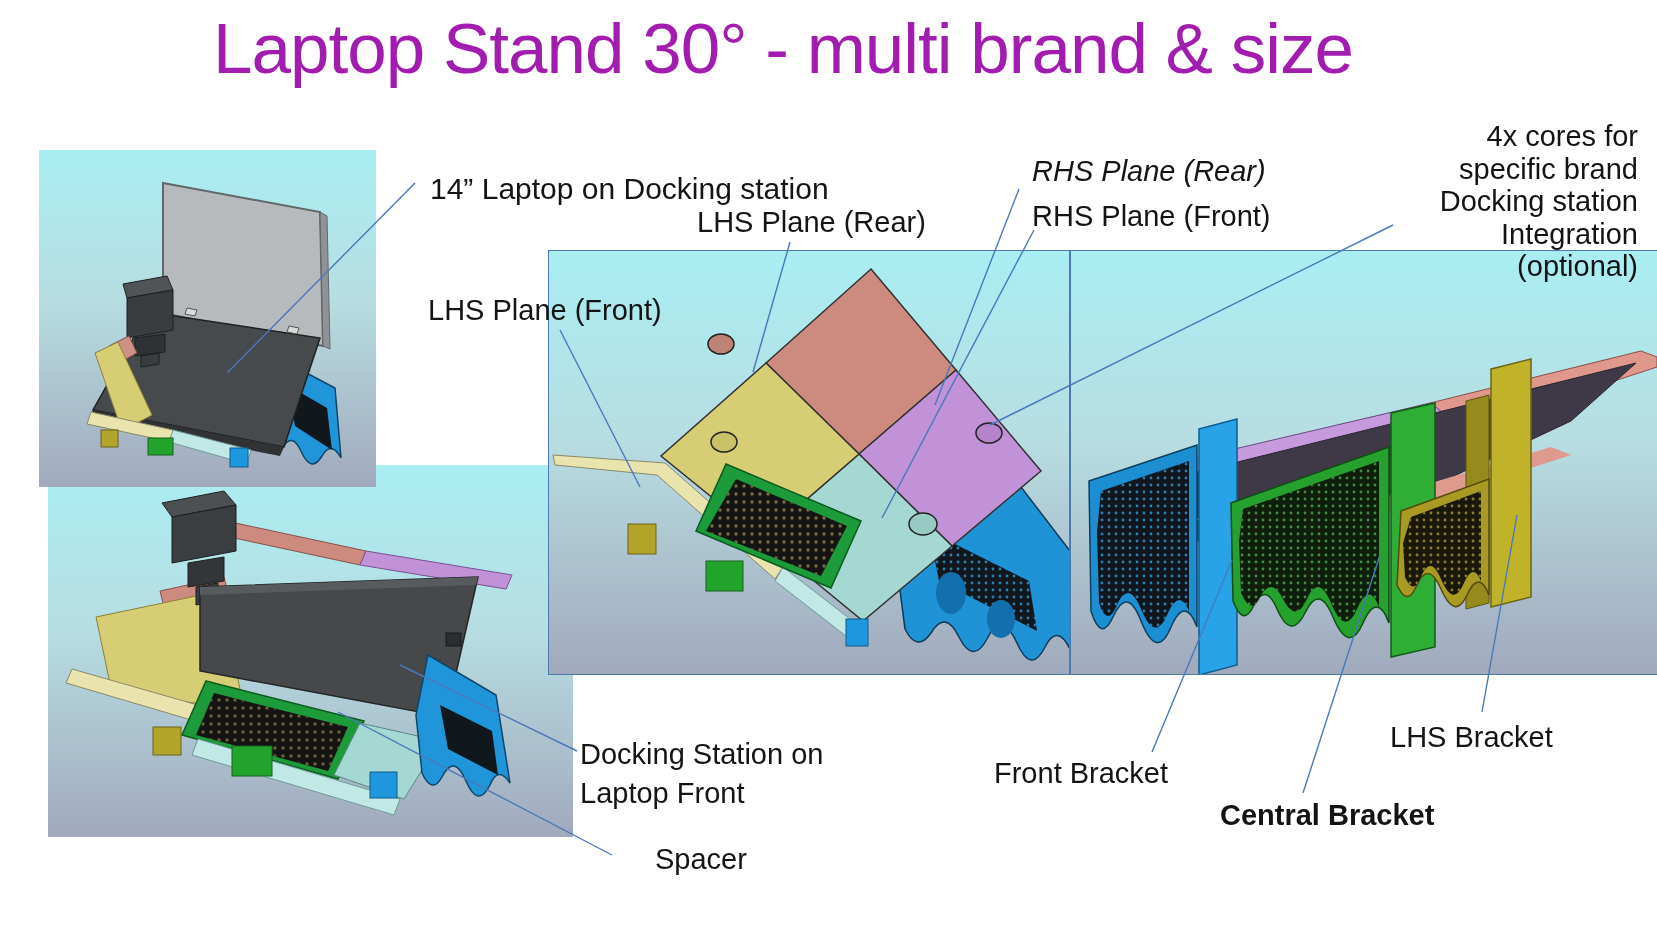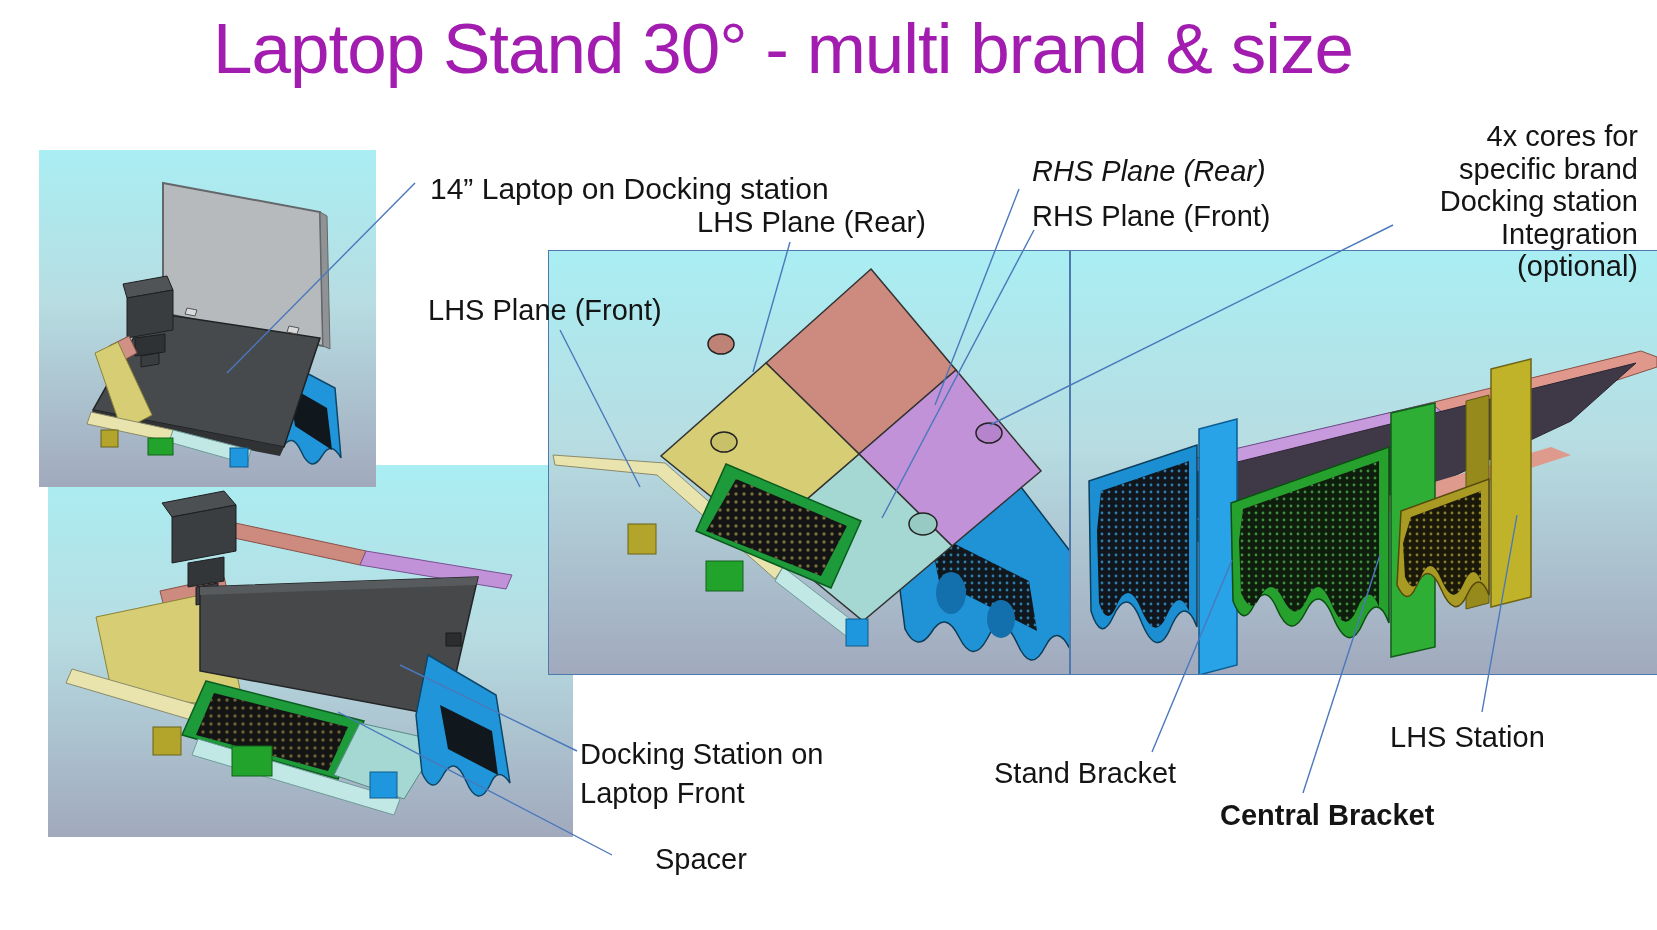--- a/index.html
+++ b/index.html
@@ -222,15 +222,15 @@
 <div class="lbl" id="lbl-rhs-rear">RHS Plane (Rear)</div>
 <div class="lbl" id="lbl-rhs-front">RHS Plane (Front)</div>
 <div class="lbl multi" id="lbl-cores">4x cores for
 specific brand
 Docking station
 Integration
 (optional)</div>
 <div class="lbl multi" id="lbl-docking">Docking Station on
 Laptop Front</div>
 <div class="lbl" id="lbl-spacer">Spacer</div>
-<div class="lbl" id="lbl-side-bracket">Stand Bracket</div>
+<div class="lbl" id="lbl-side-bracket">Front Bracket</div>
 <div class="lbl" id="lbl-central-bracket">Central Bracket</div>
-<div class="lbl" id="lbl-lhs-bracket">LHS Station</div>
+<div class="lbl" id="lbl-lhs-bracket">LHS Bracket</div>
 
 </body></html>

